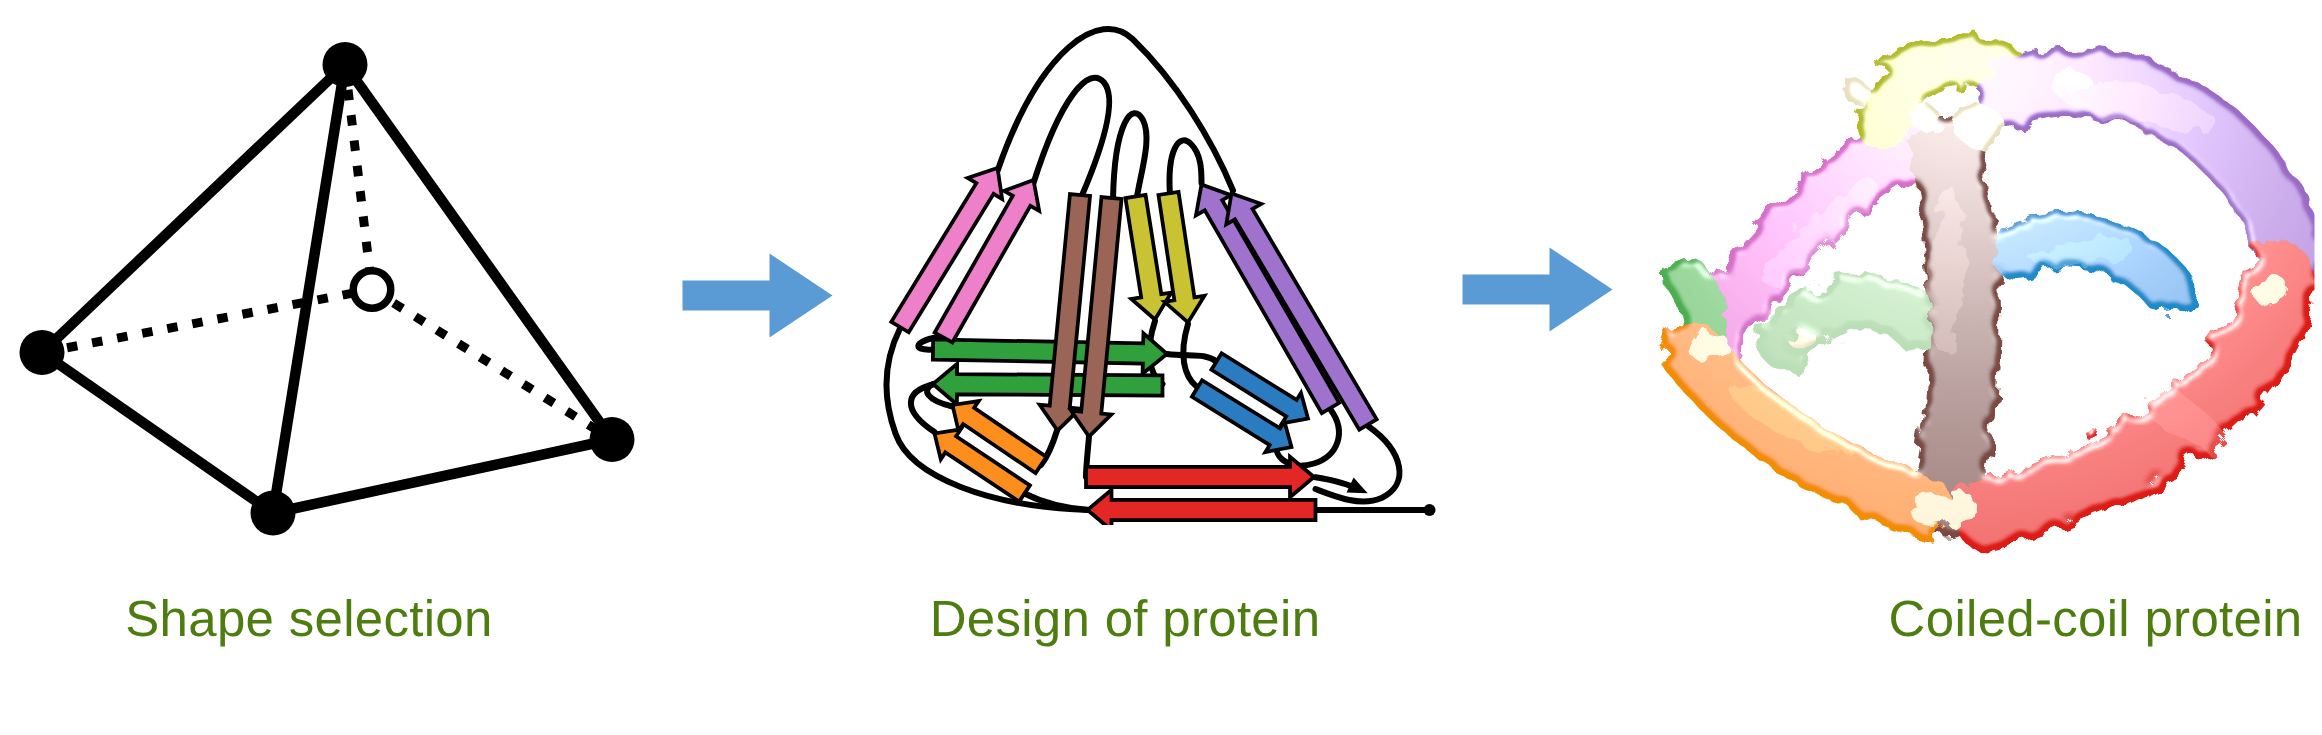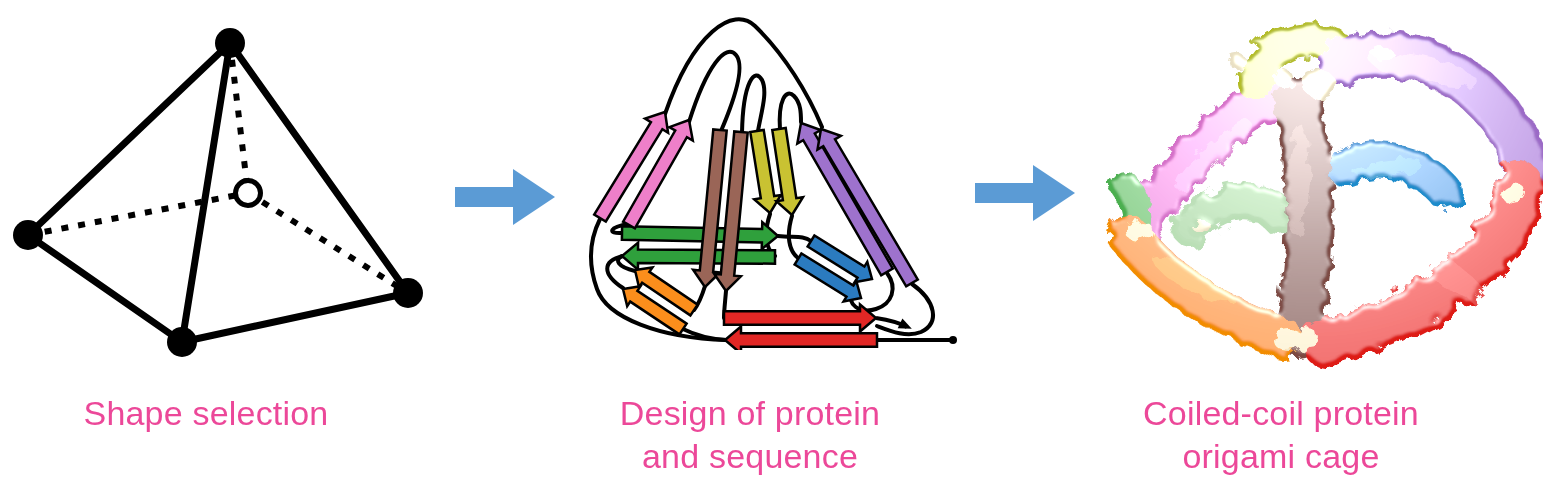--- a/index.html
+++ b/index.html
@@ -1,19 +1,19 @@
 <!DOCTYPE html>
 <html><head>
 <meta charset="utf-8">
 <style>
   html,body{margin:0;padding:0;background:#fff;}
   .canvas{position:relative;width:1548px;height:490px;background:#ffffff;overflow:hidden;
           font-family:"Liberation Sans", sans-serif;}
   .abs{position:absolute;}
-  .caption{position:absolute;top:392px;font-size:34px;line-height:43px;color:#ec4899;
+  .caption{position:absolute;top:392px;font-size:34px;line-height:43px;color:#4d7c0f;
            text-align:center;letter-spacing:0.2px;}
   svg{display:block;}
 </style>
 </head>
 <body>
 
 <div class="canvas">
 
   <div class="abs" style="left:5px;top:20px;">
     <svg id="tetra-svg" width="430" height="345" viewBox="0 0 430 345">
@@ -126,21 +126,19 @@
           <ellipse cx="110" cy="280" rx="45" ry="11" fill="#ffffff" opacity="0.22" transform="rotate(28 110 280)"></ellipse>
           <ellipse cx="305" cy="168" rx="35" ry="9" fill="#ffffff" opacity="0.22" transform="rotate(-8 305 168)"></ellipse>
         </g>
       </svg>
   </div>
 
   <div class="caption" style="left:16px;width:380px;">Shape selection</div>
 
   <div class="caption" style="left:550px;width:400px;">
     <div>Design of protein</div>
-    <div>and sequence</div>
   </div>
 
-  <div class="caption" style="left:1081px;width:400px;">
+  <div class="caption" style="left:1135px;width:400px;text-align:right;">
     <div>Coiled-coil protein</div>
-    <div>origami cage</div>
   </div>
 
 </div>
 
 </body></html>

